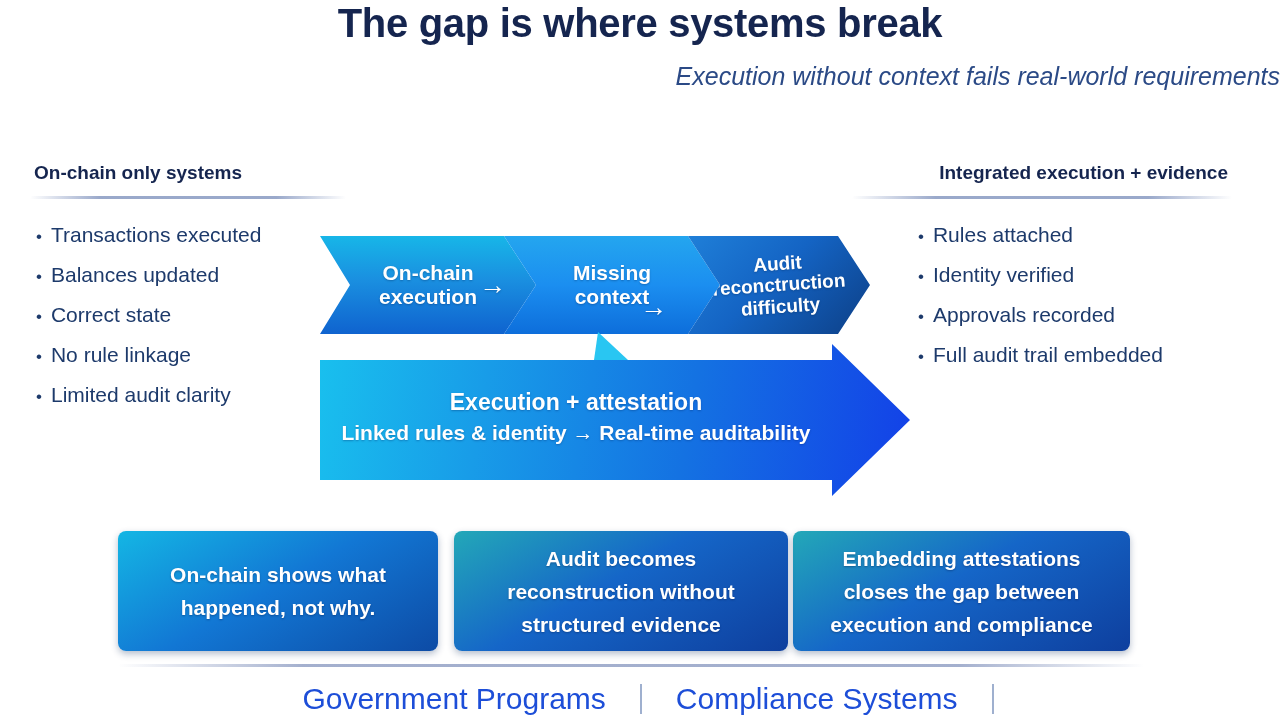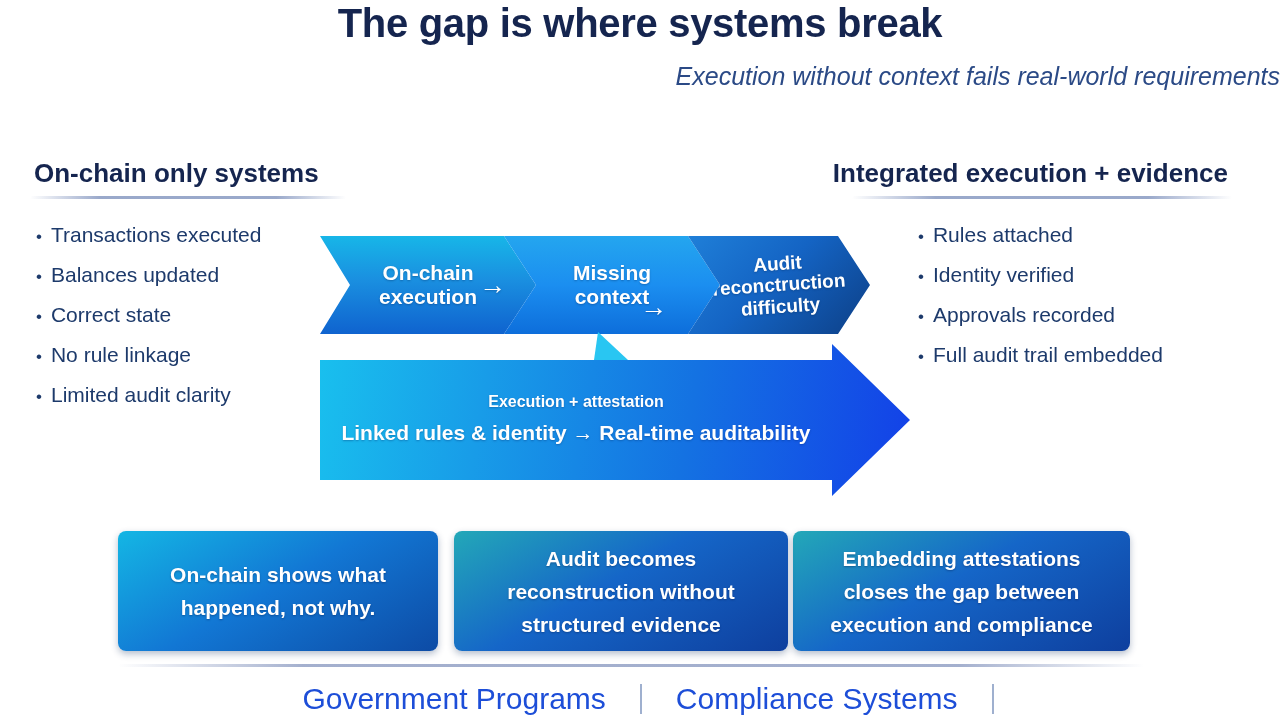--- a/index.html
+++ b/index.html
@@ -16,21 +16,21 @@
     font-size:40px;font-weight:bold;color:#15254f;letter-spacing:-0.3px;
     line-height:46px;
   }
   .subtitle{
     position:absolute;left:0;top:60px;width:1280px;text-align:right;
     font-size:25px;font-style:italic;color:#2b4a86;line-height:32px;
   }
 
   
   .col-head{
-    position:absolute;font-size:26px;font-weight:bold;color:#15254f;
+    position:absolute;font-size:19px;font-weight:bold;color:#15254f;
     line-height:30px;white-space:nowrap;
   }
   .col-head.left{left:34px;top:158px;}
   .col-head.right{right:52px;top:158px;}
   .rule{
     position:absolute;height:3px;top:196px;border-radius:2px;
   }
   .rule.left{left:30px;width:316px;
     background:linear-gradient(to right,rgba(150,165,200,0),rgba(120,140,185,.75) 22%,rgba(120,140,185,.75) 78%,rgba(150,165,200,0));}
   .rule.right{right:48px;width:380px;
@@ -75,21 +75,21 @@
   .bigarrow-wrap{position:absolute;left:320px;top:344px;width:590px;height:152px;}
   .bigarrow{
     position:absolute;left:0;top:0;width:590px;height:152px;
     background:linear-gradient(100deg,#19c0ee 0%,#189ce8 28%,#1472e2 62%,#1340e8 100%);
     clip-path:polygon(0 16px,512px 16px,512px 0,590px 76px,512px 152px,512px 136px,0 136px);
   }
   .bigarrow-txt{
     position:absolute;left:0;top:42px;width:512px;text-align:center;color:#fff;
     z-index:4;
   }
-  .bigarrow-txt .l1{font-size:16px;font-weight:bold;line-height:32px;
+  .bigarrow-txt .l1{font-size:23px;font-weight:bold;line-height:32px;
     text-shadow:0 1px 2px rgba(0,40,100,.35);}
   .bigarrow-txt .l2{font-size:21px;font-weight:bold;line-height:30px;
     text-shadow:0 1px 2px rgba(0,40,100,.35);}
   .notch{
     position:absolute;left:274px;top:-12px;width:34px;height:28px;
     background:#29c6f2;clip-path:polygon(0 28px,4px 0,34px 28px);z-index:5;
   }
 
   
   .cards{position:absolute;left:118px;top:531px;width:1044px;height:96px;}

